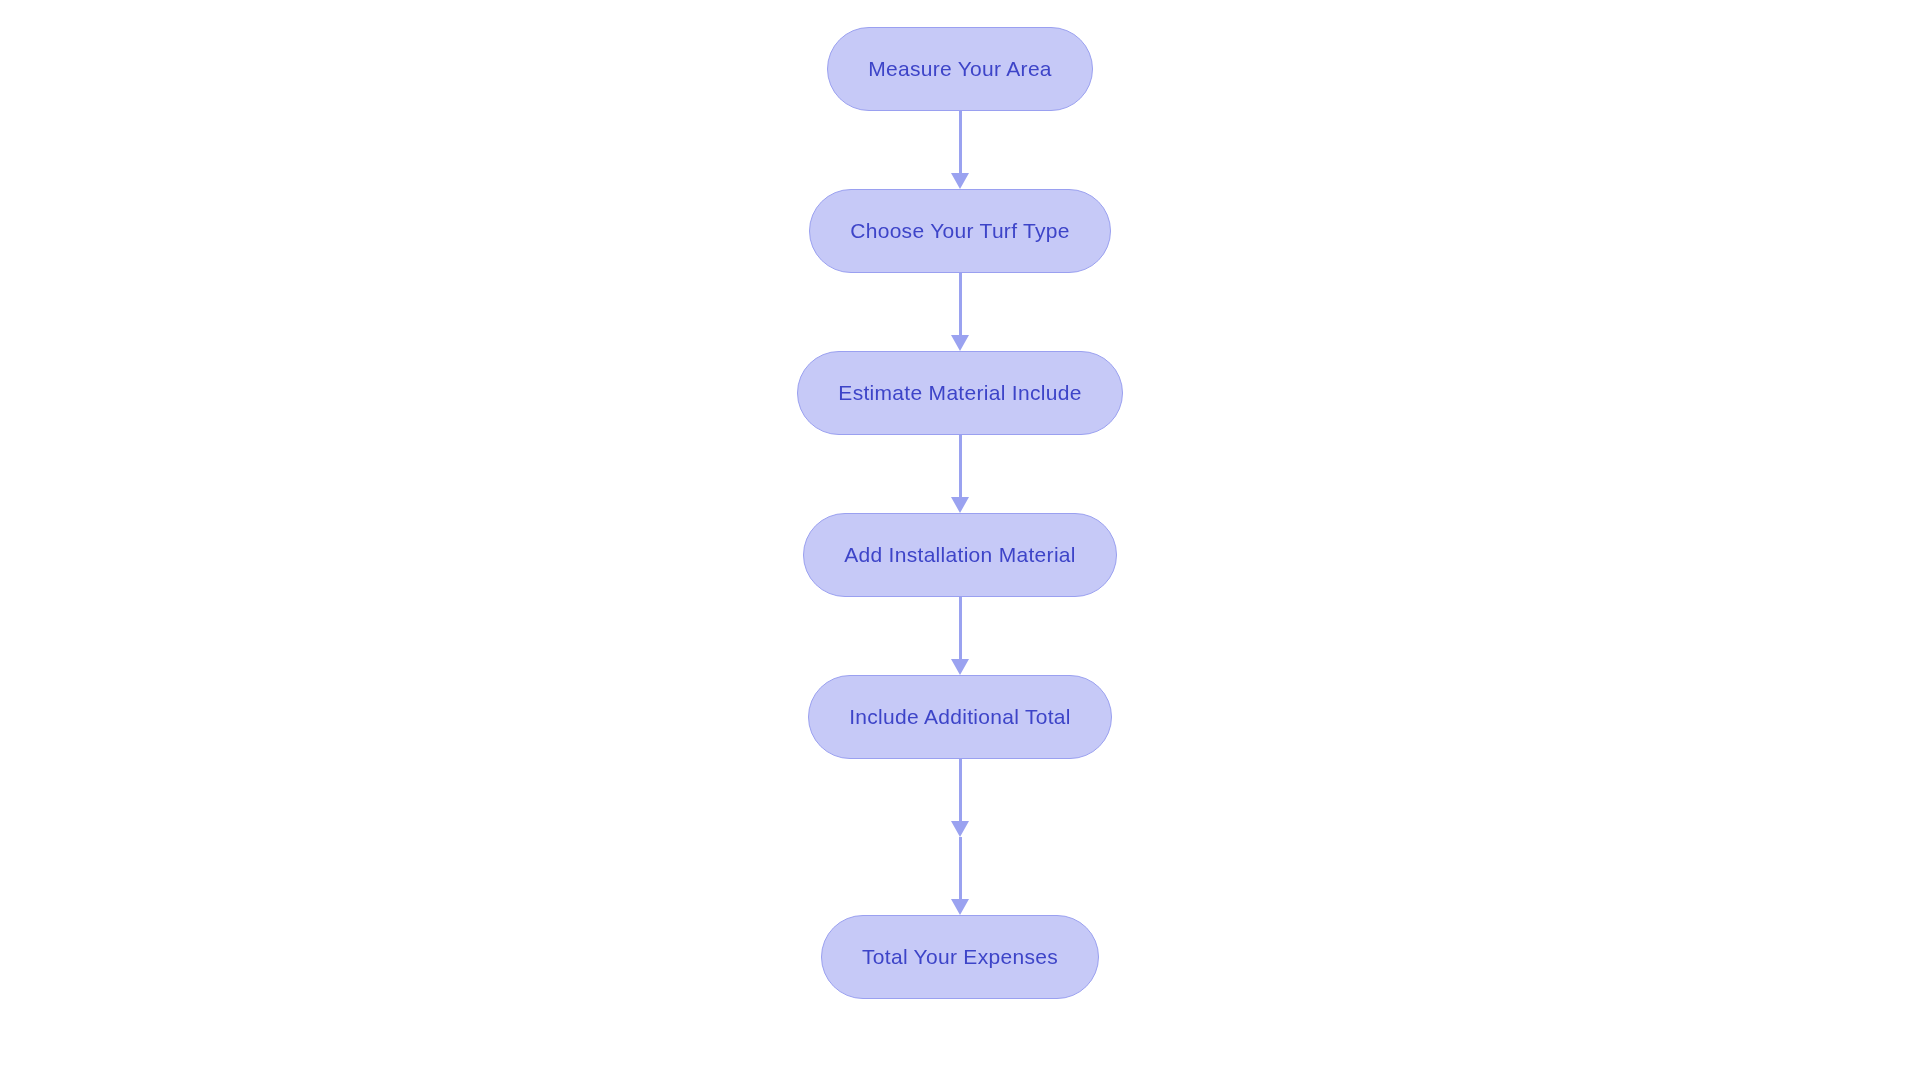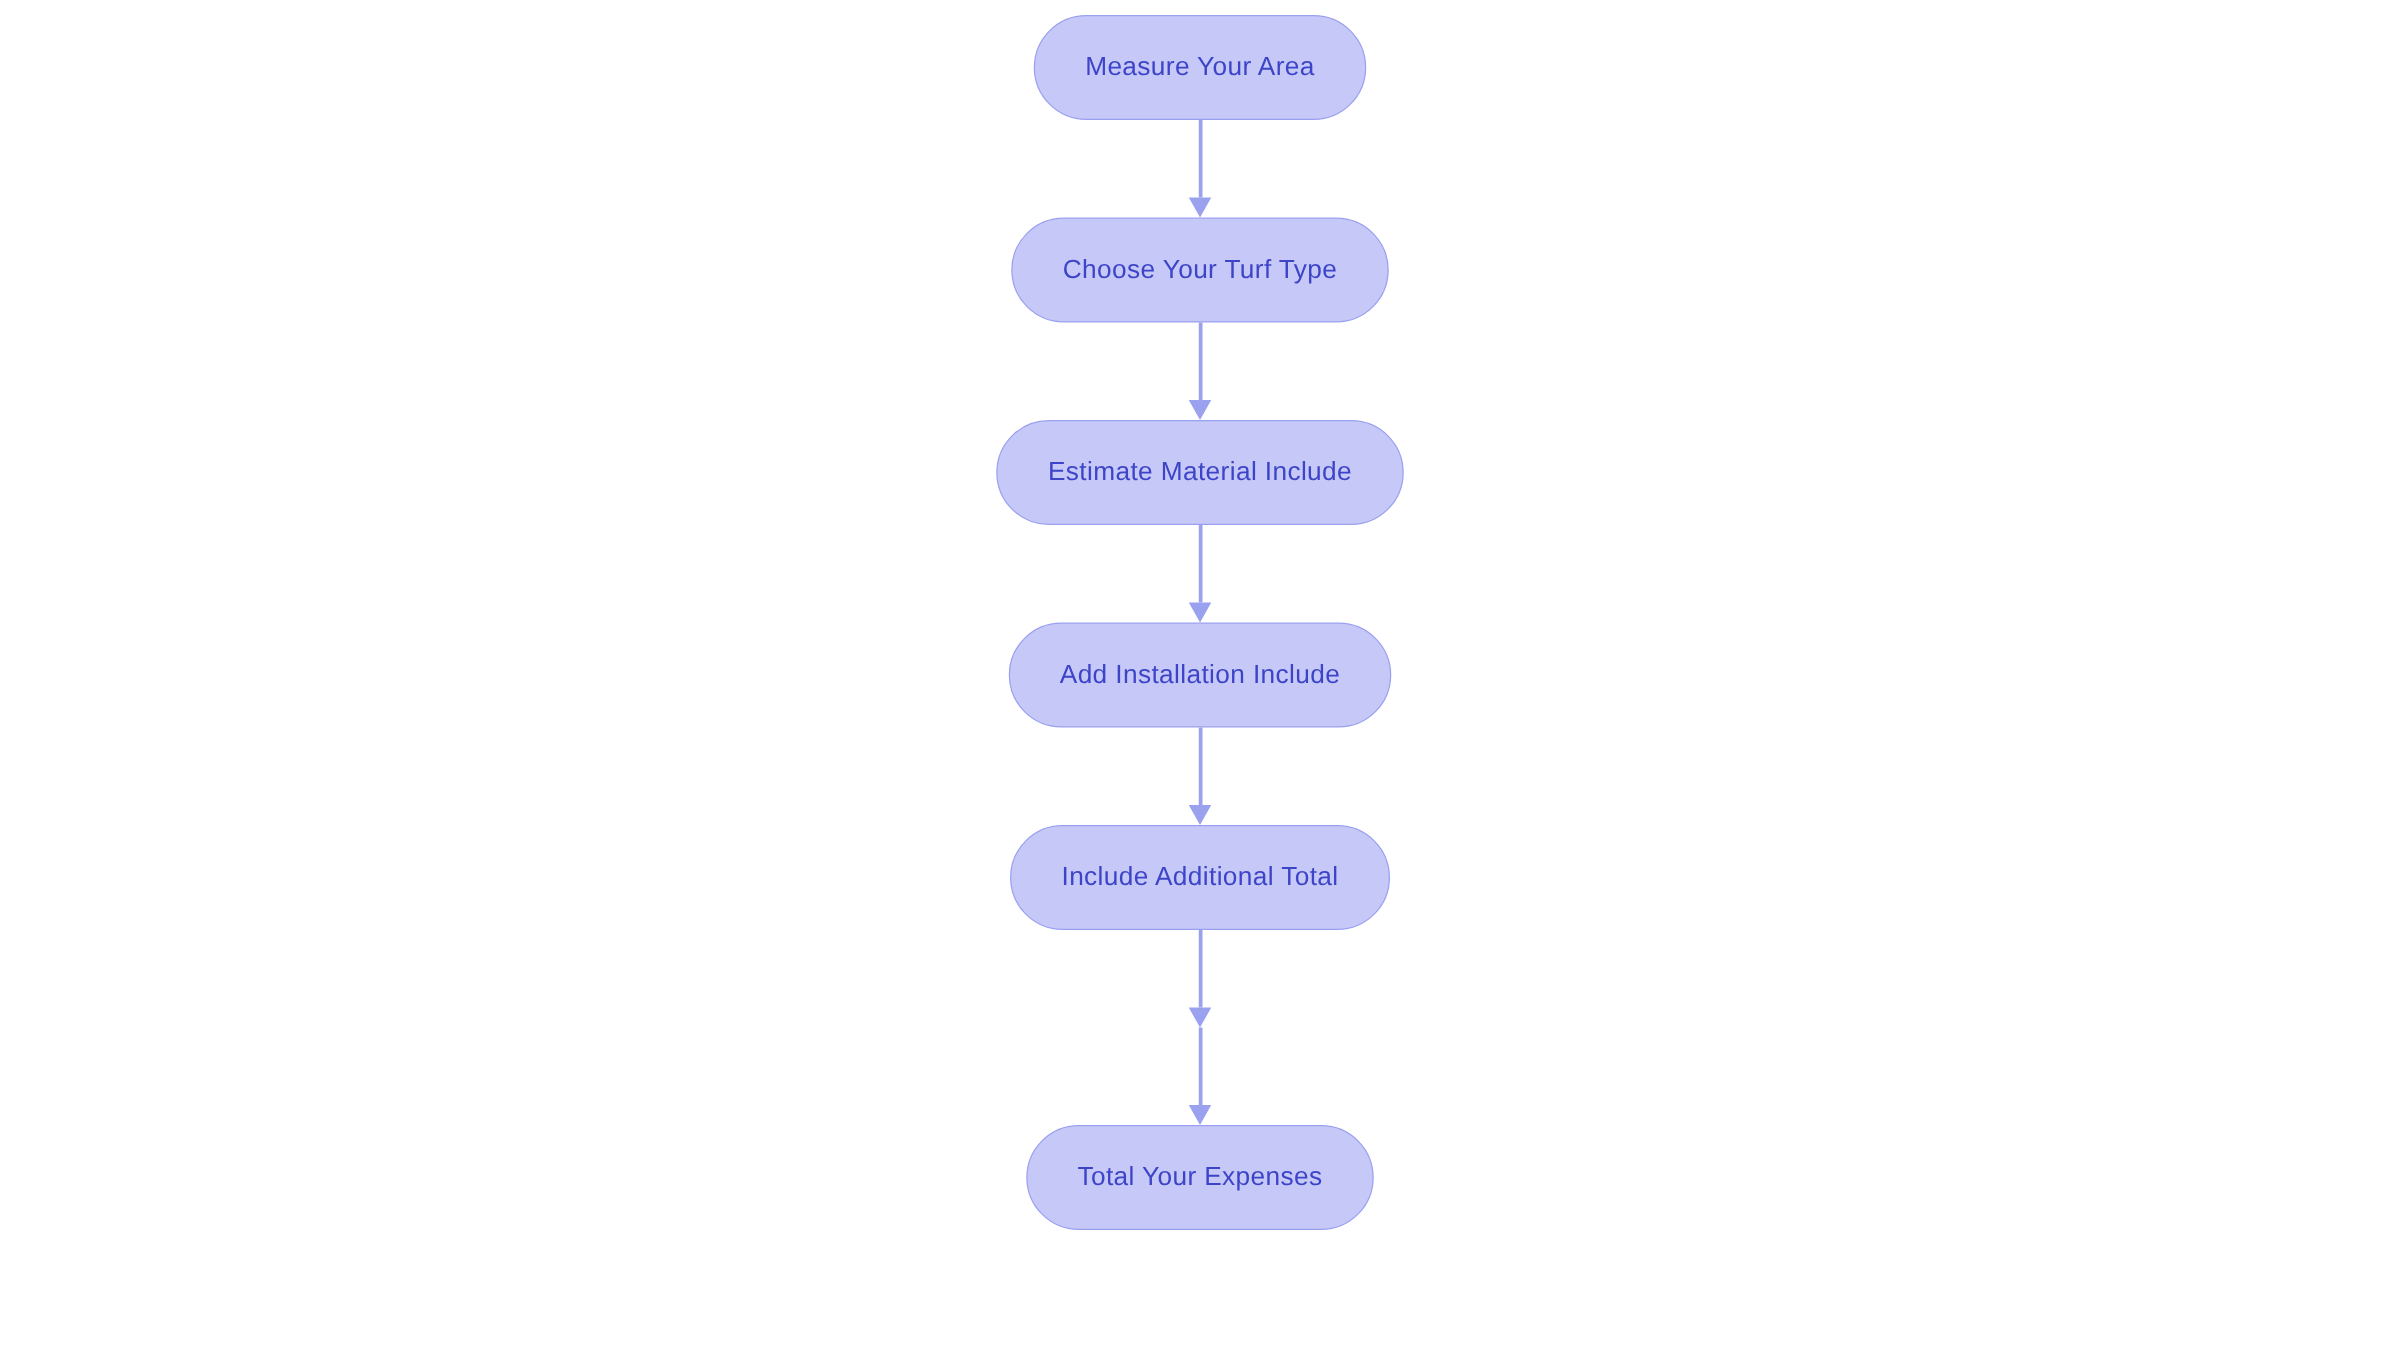--- a/index.html
+++ b/index.html
@@ -11,21 +11,21 @@
     font-family: "Liberation Sans", sans-serif;
     overflow: hidden;
   }
 
   .flow-root {
     width: 1920px;
     height: 1083px;
     display: flex;
     flex-direction: column;
     align-items: center;
-    padding-top: 12px;
+    padding-top: 27px;
   }
 
   .flow-node {
     height: 84px;
     min-height: 84px;
     padding: 0 40px;
     border-radius: 42px;
     background: var(--node-fill, #c6c9f7);
     border: 1.5px solid var(--node-border, #9aa0f0);
     display: flex;
@@ -89,21 +89,21 @@
   <div class="flow-node">
     <span class="node-label">Estimate Material Include</span>
   </div>
 
   <div class="flow-arrow">
     <div class="arrow-shaft"></div>
     <div class="arrow-head"></div>
   </div>
 
   <div class="flow-node">
-    <span class="node-label">Add Installation Include</span>
+    <span class="node-label">Add Installation Material</span>
   </div>
 
   <div class="flow-arrow">
     <div class="arrow-shaft"></div>
     <div class="arrow-head"></div>
   </div>
 
   <div class="flow-node">
     <span class="node-label">Include Additional Total</span>
   </div>

